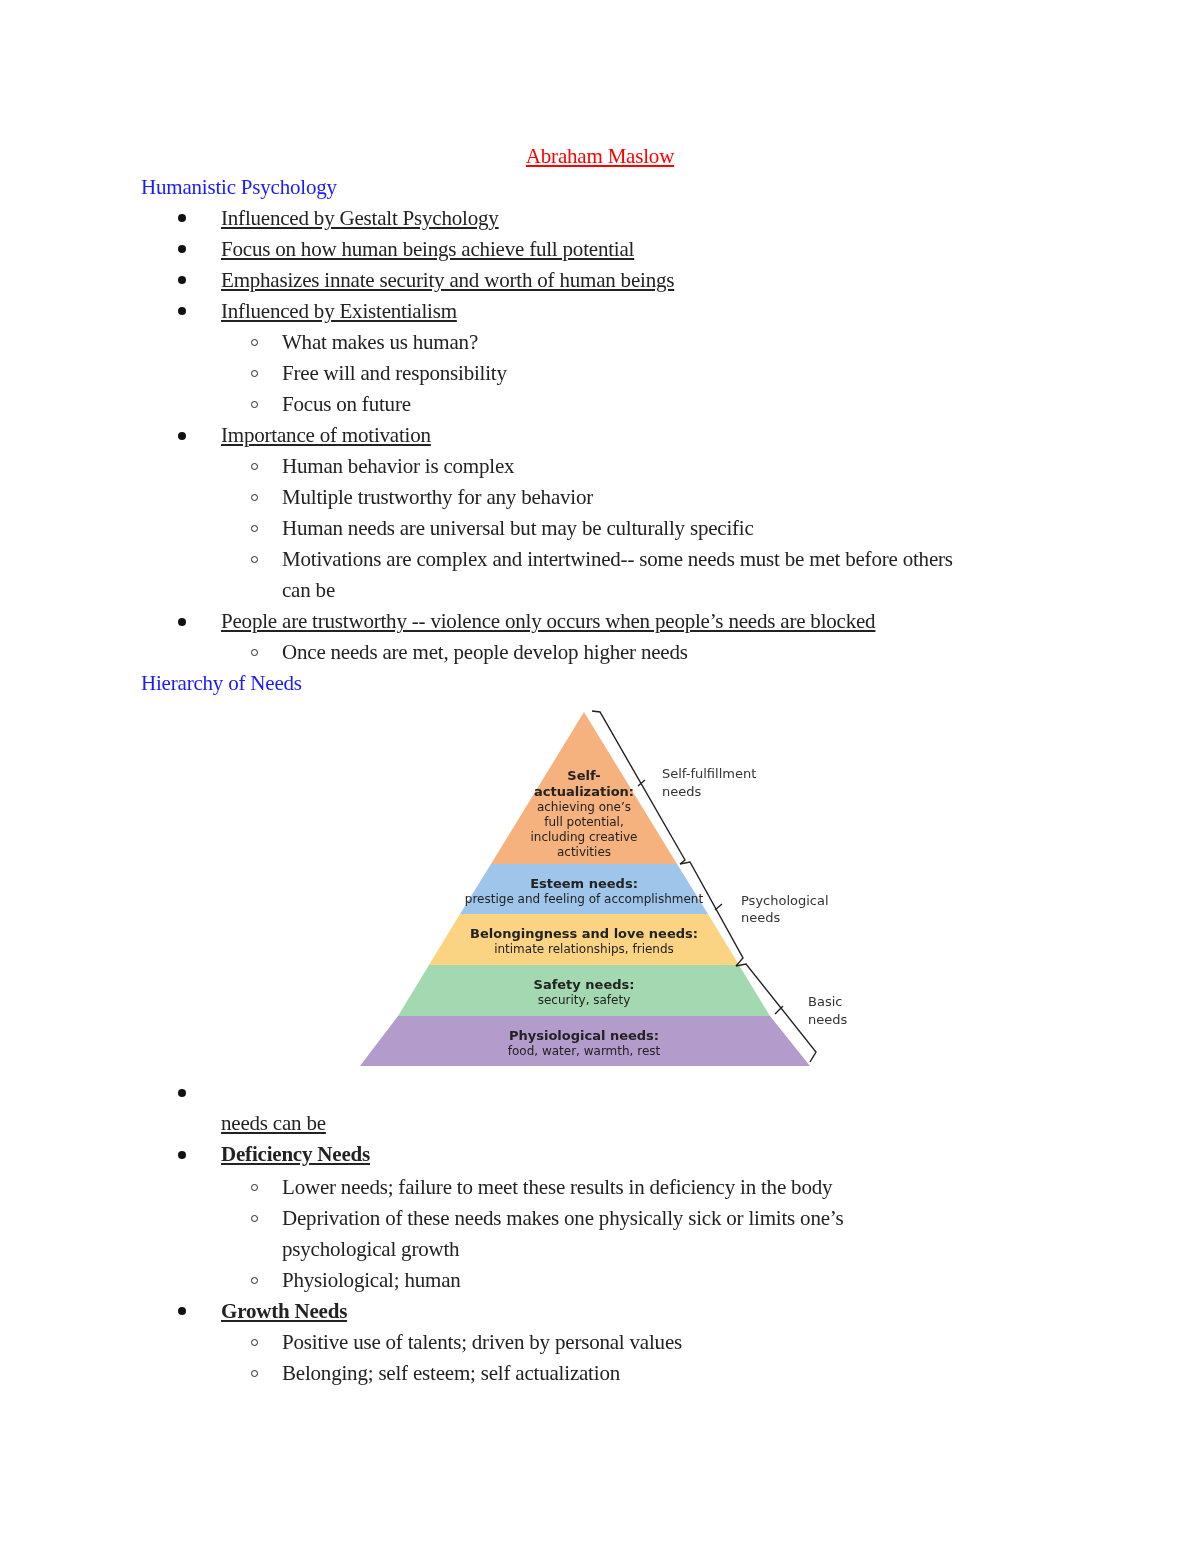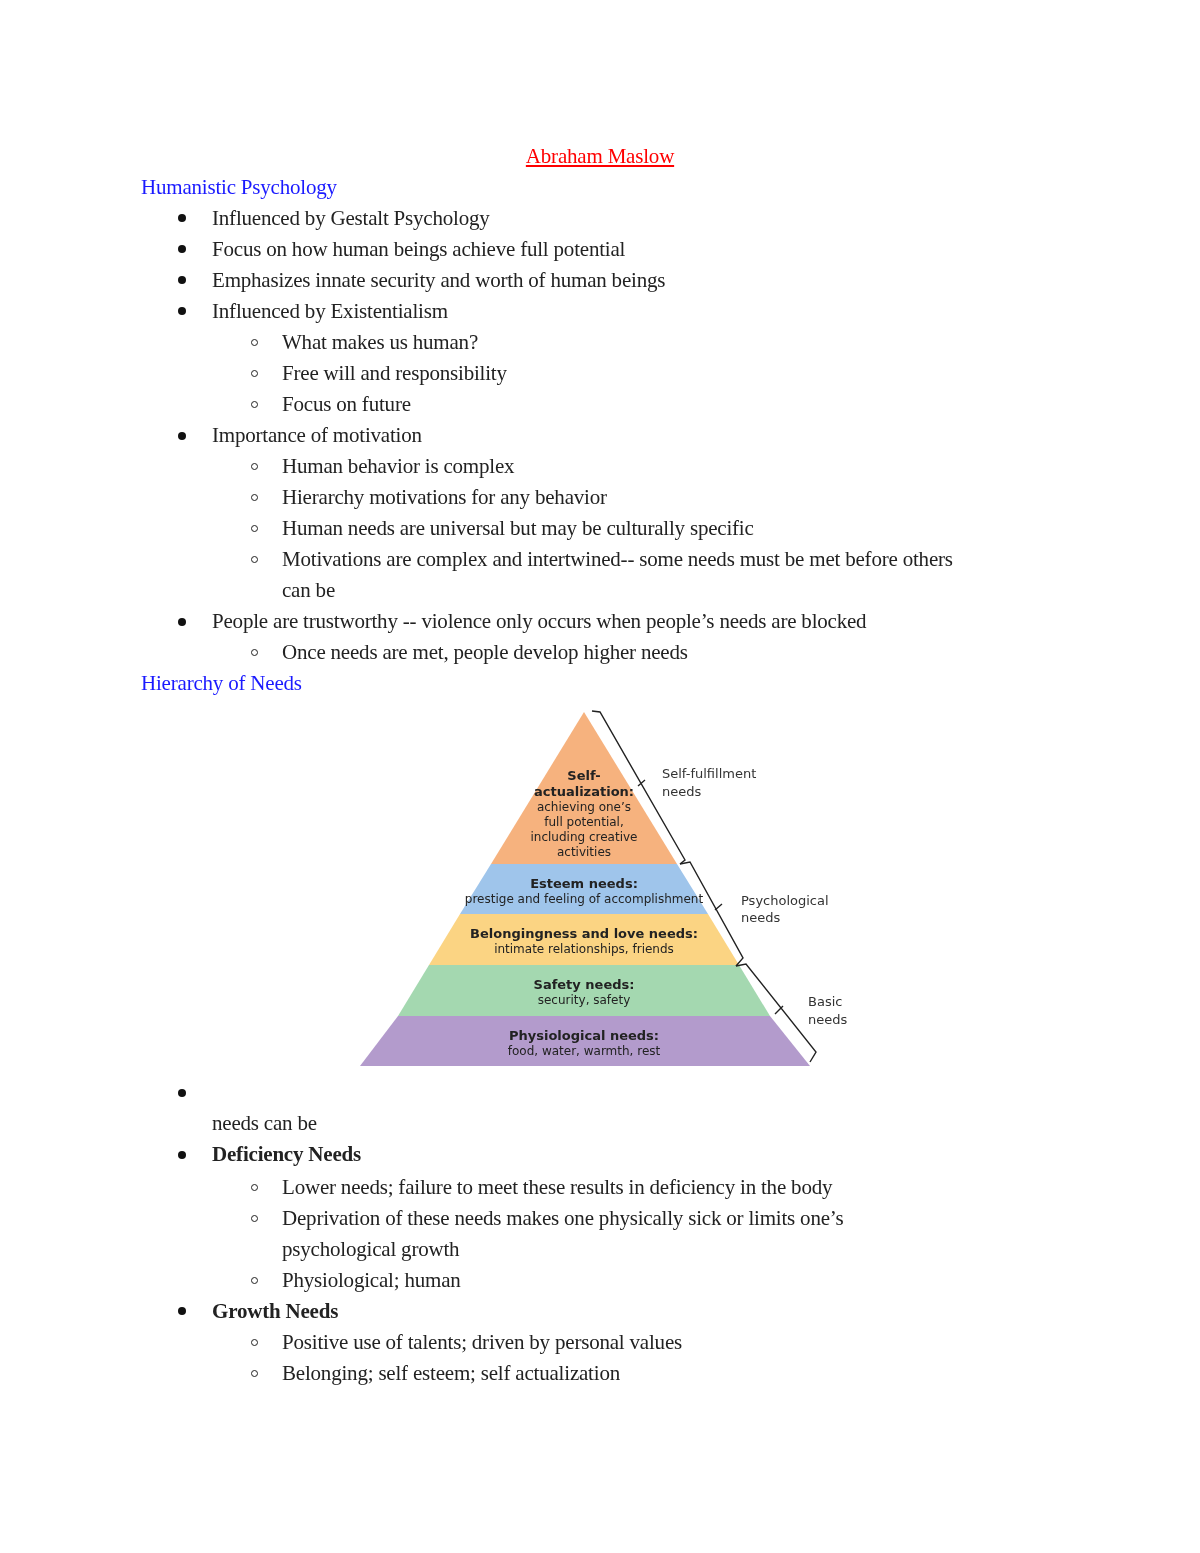--- a/index.html
+++ b/index.html
@@ -2,21 +2,21 @@
 <html><head>
 <meta charset="utf-8">
 <style>
   html, body { margin: 0; padding: 0; background: #ffffff; }
   body { width: 1200px; height: 1553px; position: relative; overflow: hidden;
          font-family: "Liberation Serif", "DejaVu Serif", serif; color: #222; }
   .page { position: absolute; left: 0; top: 0; width: 1200px; height: 1553px; }
   .line { position: absolute; font-size: 21px; line-height: 31px; white-space: nowrap; letter-spacing: -0.2px; }
   .title { left: 0; width: 1200px; text-align: center; top: 141px; color: #ff0000; text-decoration: underline; }
   .heading { left: 141px; color: #1a1aff; }
-  .b1 { left: 212px; }
+  .b1 { left: 221px; text-decoration: underline; }
   .b2 { left: 282px; }
   .bullet1 { position: absolute; left: 178px; width: 8px; height: 8px; border-radius: 50%; background: #111; }
   .bullet2 { position: absolute; left: 251px; width: 7px; height: 7px; border-radius: 50%; border: 1.3px solid #222; box-sizing: border-box; }
   .bold { font-weight: bold; }
   .diagram { position: absolute; left: 350px; top: 700px; width: 500px; height: 380px; }
   .diagram svg { display: block; }
   .dtext { font-family: "DejaVu Sans", "Liberation Sans", sans-serif; }
 </style>
 </head>
 <body>
@@ -48,21 +48,21 @@
   <span class="bullet2" style="top:401px"></span>
   <div class="line b2" style="top:389px">Focus on future</div>
 
   <span class="bullet1" style="top:432px"></span>
   <div class="line b1" style="top:420px">Importance of motivation</div>
 
   <span class="bullet2" style="top:463px"></span>
   <div class="line b2" style="top:451px">Human behavior is complex</div>
 
   <span class="bullet2" style="top:494px"></span>
-  <div class="line b2" style="top:482px">Hierarchy motivations for any behavior</div>
+  <div class="line b2" style="top:482px">Multiple trustworthy for any behavior</div>
 
   <span class="bullet2" style="top:525px"></span>
   <div class="line b2" style="top:513px">Human needs are universal but may be culturally specific</div>
 
   <span class="bullet2" style="top:556px"></span>
   <div class="line b2" style="top:544px">Motivations are complex and intertwined-- some needs must be met before others</div>
   <div class="line b2" style="top:575px">can be</div>
 
   <span class="bullet1" style="top:618px"></span>
   <div class="line b1" style="top:606px">People are trustworthy -- violence only occurs when people’s needs are blocked</div>

